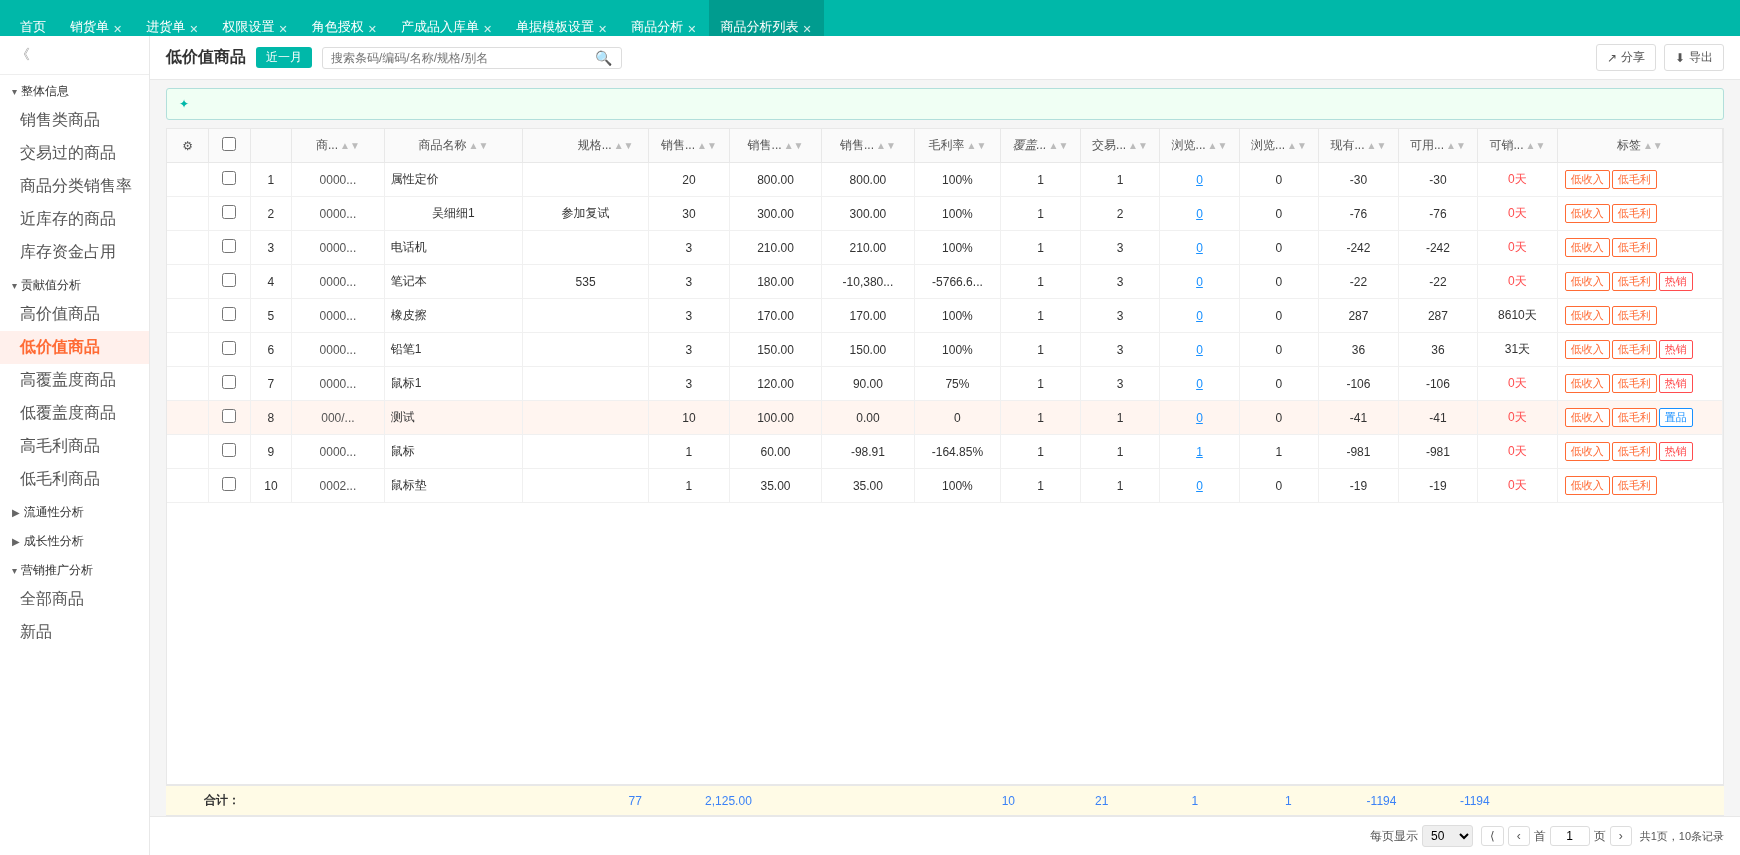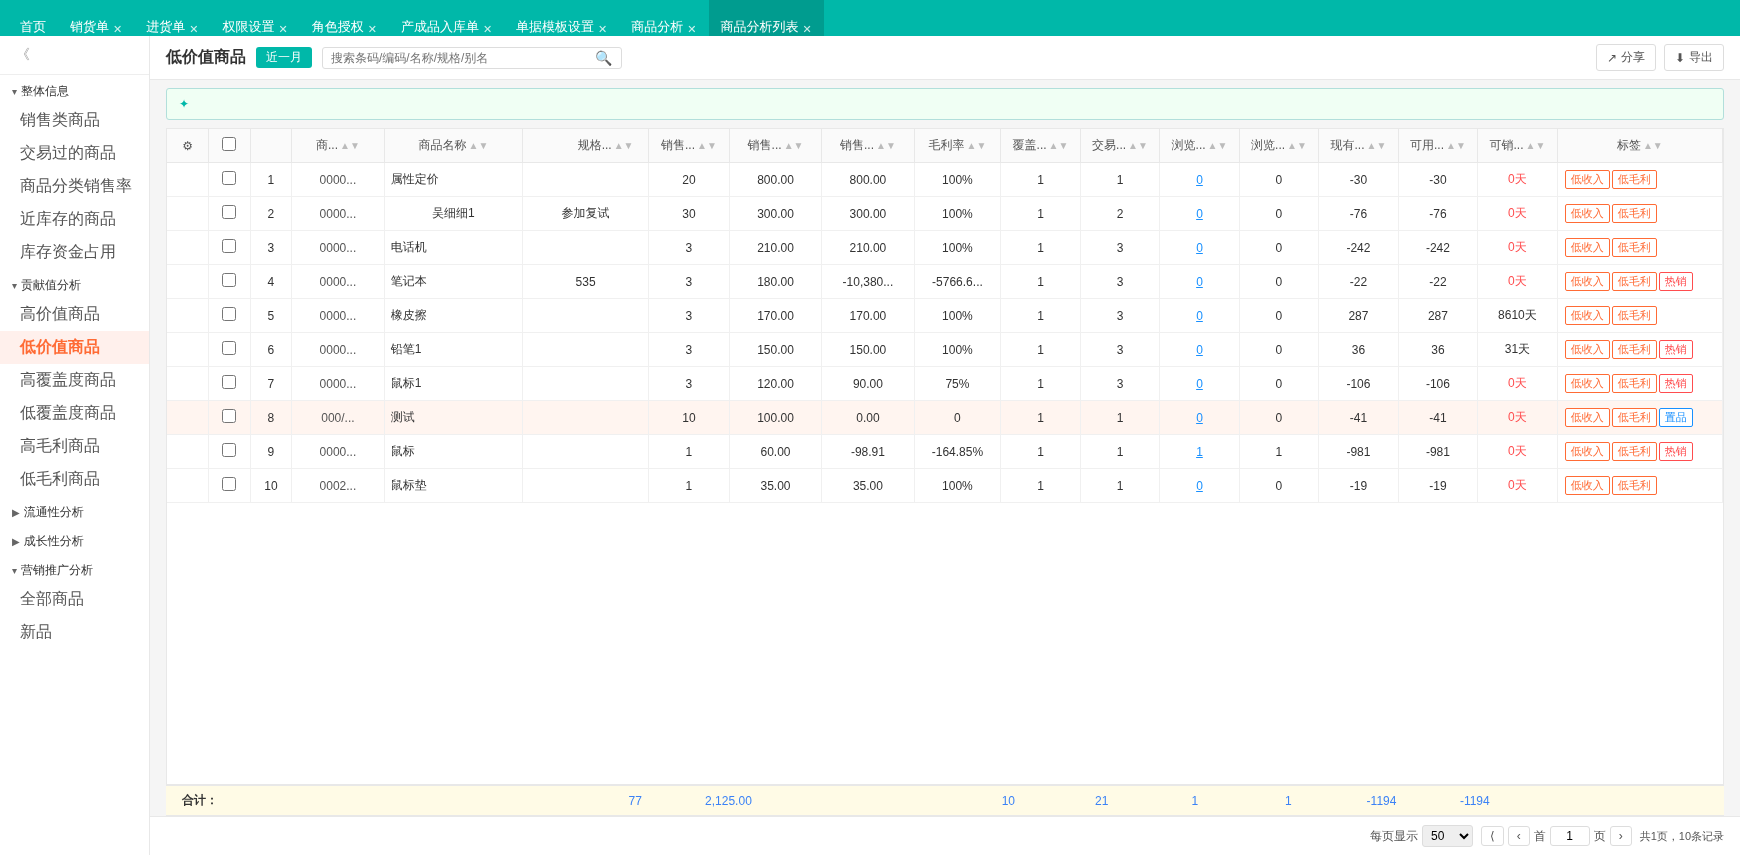--- a/index.html
+++ b/index.html
@@ -51,21 +51,21 @@
     .tag-orange { color: #ff6b35; border: 1px solid #ff6b35; background: white; }
     .tag-red { color: #ff4d4f; border: 1px solid #ff4d4f; background: white; }
     .tag-blue { color: #1890ff; border: 1px solid #1890ff; background: white; }
     .link { color: #1890ff; text-decoration: underline; cursor: pointer; }
     .zero-days { color: #ff4d4f; }
     .days-normal { color: #333; }
     .checkbox { width: 14px; height: 14px; cursor: pointer; }
     
     
     .footer-total { background: #fffbe6; border-top: 1px solid #e8e8e8; border-bottom: 1px solid #e8e8e8; padding: 6px 16px; display: flex; align-items: center; margin: 0 16px; }
-    .footer-total-label { font-weight: bold; color: #333; min-width: 80px; }
+    .footer-total-label { font-weight: bold; color: #333; min-width: 80px; text-align: center; }
     .footer-total-cells { flex: 1; display: flex; }
     .footer-cell { flex: 1; text-align: center; font-size: 12px; color: #3b82f6; }
     
     
     .pagination { padding: 8px 16px; display: flex; align-items: center; justify-content: flex-end; gap: 8px; background: white; border-top: 1px solid #e8e8e8; }
     .page-size { display: flex; align-items: center; gap: 4px; font-size: 12px; color: #555; }
     .page-size select { border: 1px solid #ddd; padding: 2px 4px; font-size: 12px; border-radius: 3px; }
     .page-btns { display: flex; align-items: center; gap: 4px; }
     .page-btn { padding: 2px 8px; border: 1px solid #ddd; background: white; cursor: pointer; font-size: 12px; border-radius: 3px; color: #555; }
     .page-input { border: 1px solid #ddd; padding: 2px 4px; width: 40px; text-align: center; font-size: 12px; border-radius: 3px; }
@@ -79,21 +79,21 @@
     .col-settings { width: 36px; }
     .col-check { width: 36px; }
     .col-num { width: 36px; }
     .col-code { width: 80px; }
     .col-name { width: 120px; }
     .col-spec { width: 70px; padding-left: 46px; }
     .col-sales-qty { width: 70px; }
     .col-sales-amt { width: 80px; }
     .col-sales-cost { width: 80px; }
     .col-margin { width: 75px; }
-    .col-coverage { width: 65px; }
+    .col-coverage { width: 65px; font-style: italic; }
     .col-trans { width: 65px; }
     .col-pv1 { width: 65px; }
     .col-pv2 { width: 65px; }
     .col-stock { width: 65px; }
     .col-avail { width: 65px; }
     .col-sellable { width: 65px; }
     .col-tag { width: 120px; }
   </style>
 </head>
 <body>

